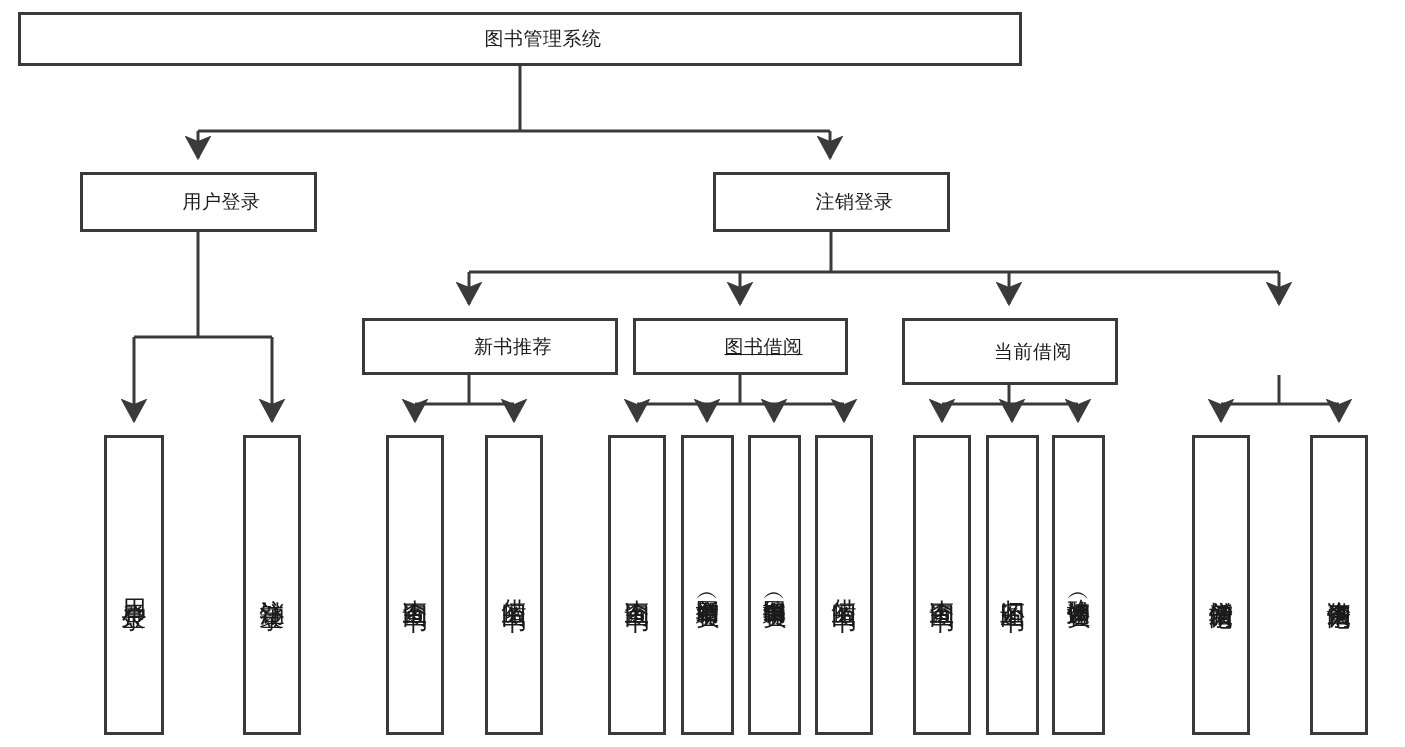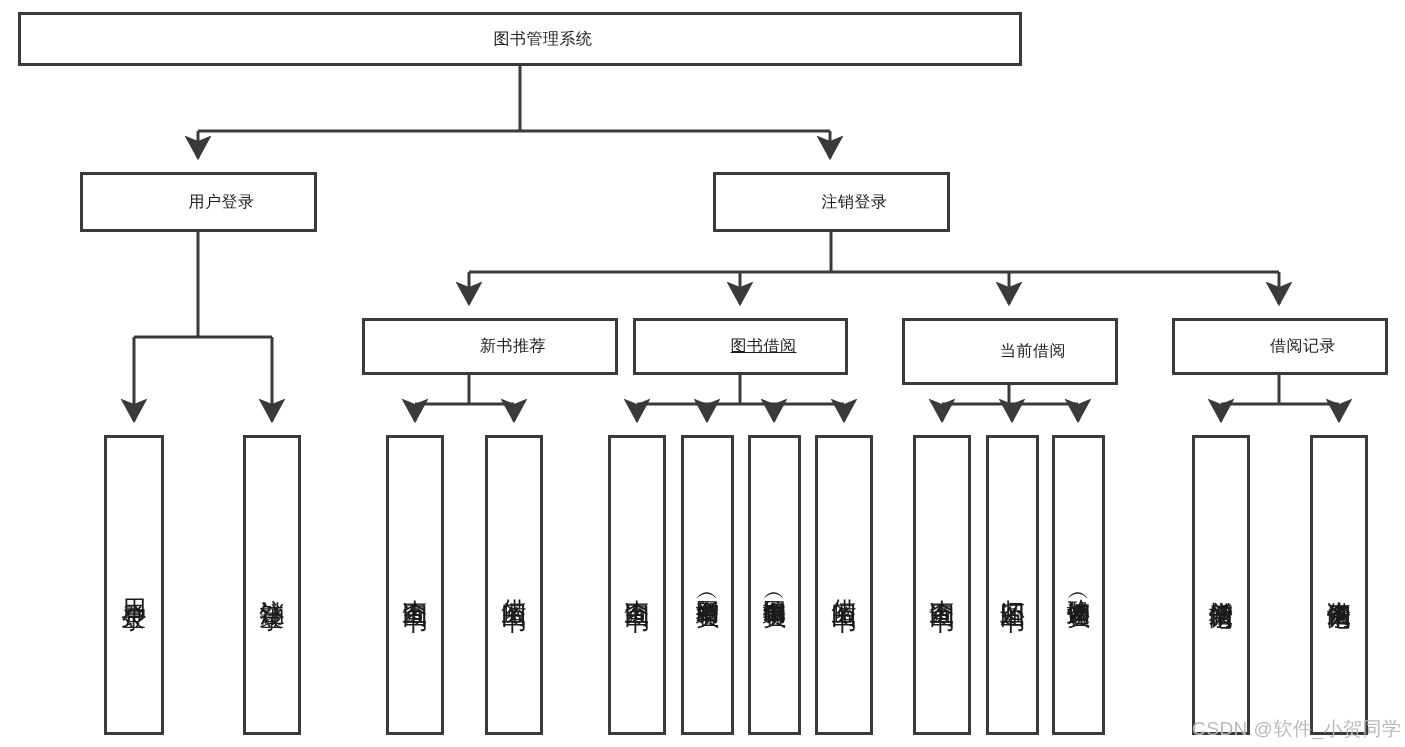--- a/index.html
+++ b/index.html
@@ -22,21 +22,21 @@
     box-sizing: border-box;
     border: 3px solid #3a3a3a;
     background: #ffffff;
     display: flex;
     align-items: center;
     justify-content: center;
     color: #1b1b1b;
     text-align: center;
   }
   .node.h {
-    font-size: 16px;
+    font-size: 19px;
     letter-spacing: 0.5px;
     padding-left: 46px;
   }
   .node.v {
     writing-mode: vertical-rl;
     text-orientation: upright;
     font-size: 25px;
     letter-spacing: 3px;
     line-height: 1;
     padding: 4px 0;
@@ -132,23 +132,20 @@
 
   <div class="node h" style="left:362px; top:318px; width:256px; height:57px;">
     <span>新书推荐</span>
   </div>
   <div class="node h" style="left:633px; top:318px; width:215px; height:57px;text-decoration:underline;">
     <span>图书借阅</span>
   </div>
   <div class="node h" style="left:902px; top:318px; width:216px; height:67px;">
     <span>当前借阅</span>
   </div>
-  <div class="node h" style="left:1172px; top:318px; width:216px; height:57px;">
-    <span>借阅记录</span>
-  </div>
 
   <div class="node v" style="left:104px; top:435px; width:60px; height:300px;">
     <span class="vtext">用户登录</span>
   </div>
   <div class="node v" style="left:243px; top:435px; width:58px; height:300px;">
     <span class="vtext">注销登录</span>
   </div>
 
   <div class="node v" style="left:386px; top:435px; width:58px; height:300px;">
     <span class="vtext">查询图书</span>
@@ -180,15 +177,14 @@
     <span class="vtext">确认归还（管理员）</span>
   </div>
 
   <div class="node v" style="left:1192px; top:435px; width:58px; height:300px; font-size:24px; letter-spacing:1px;">
     <span class="vtext">新增借阅记录</span>
   </div>
   <div class="node v" style="left:1310px; top:435px; width:58px; height:300px; font-size:24px; letter-spacing:1px;">
     <span class="vtext">查询借阅记录</span>
   </div>
 
-  <div class="watermark" style="left:1192px; top:716px;">CSDN @软件_小贺同学</div>
 
 </div>
 
 </body></html>

